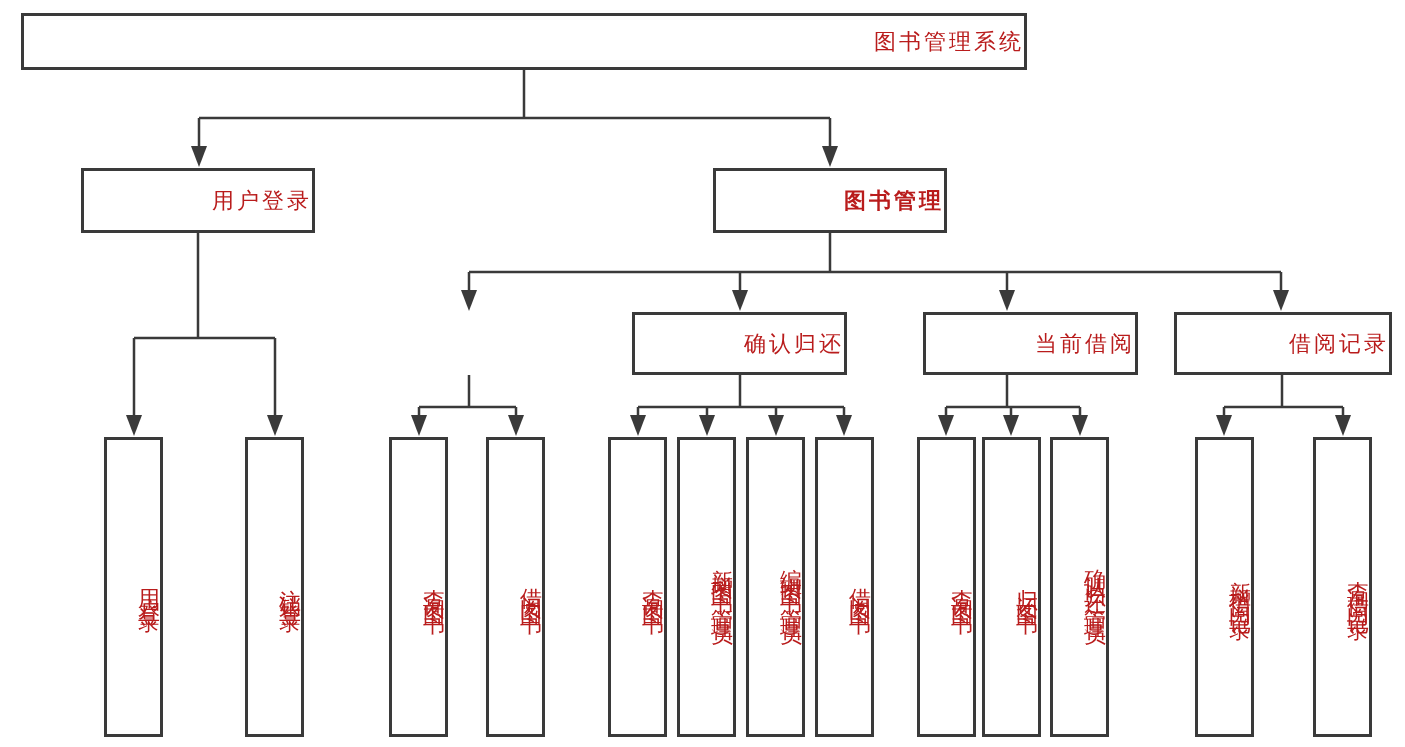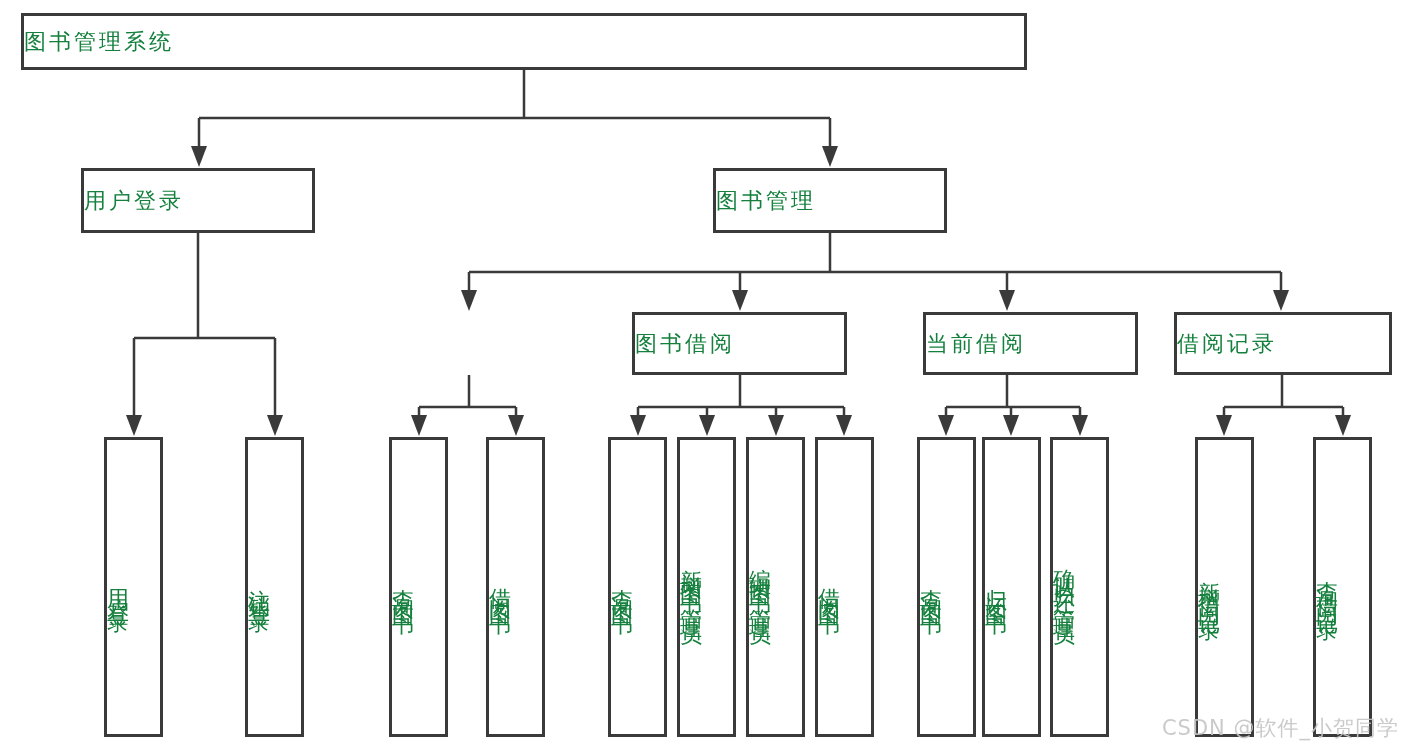--- a/index.html
+++ b/index.html
@@ -4,35 +4,35 @@
 <style>
   html,body{margin:0;padding:0;background:#ffffff;}
   body{font-family:"DejaVu Sans",sans-serif;}
   #canvas{position:relative;width:1405px;height:747px;background:#ffffff;overflow:hidden;}
   #wires{position:absolute;left:0;top:0;width:1405px;height:747px;}
   .box{
     position:absolute;
     box-sizing:border-box;
     border:3px solid #3a3a3a;
     background:#ffffff;
-    display:flex;align-items:center;justify-content:flex-start;
-    color:#15803d;
+    display:flex;align-items:center;justify-content:flex-end;
+    color:#b91c1c;
   }
   .hlabel{font-size:22px;letter-spacing:3px;white-space:nowrap;}
   .vbox .vlabel{
     writing-mode:vertical-rl;
     text-orientation:mixed;
     font-size:22px;
     letter-spacing:8px;
     line-height:1;
     white-space:nowrap;
   }
   .root{left:21px;top:13px;width:1006px;height:57px;}
   .l2a{left:81px;top:168px;width:234px;height:65px;}
-  .l2b{left:713px;top:168px;width:234px;height:65px;}
+  .l2b{left:713px;top:168px;width:234px;height:65px;font-weight:bold;}
   .l3{top:312px;height:63px;}
   .l3a{left:361px;width:218px;}
   .l3b{left:632px;width:215px;}
   .l3c{left:903px;width:215px;margin-left:20px;}
   .l3d{left:1174px;width:218px;}
   .leaf{top:437px;width:59px;height:300px;}
   .leafA1{left:104px;}  .leafA2{left:245px;}
   .leafB1{left:389px;}  .leafB2{left:486px;}
   .leafC1{left:608px;}  .leafC2{left:677px;}
   .leafC3{left:746px;}  .leafC4{left:815px;}
@@ -99,21 +99,21 @@
   </div>
 
   <div class="box l2a">
     <span class="hlabel">用户登录</span>
   </div>
   <div class="box l2b">
     <span class="hlabel">图书管理</span>
   </div>
 
   <div class="box l3 l3b">
-    <span class="hlabel">图书借阅</span>
+    <span class="hlabel">确认归还</span>
   </div>
   <div class="box l3 l3c">
     <span class="hlabel">当前借阅</span>
   </div>
   <div class="box l3 l3d">
     <span class="hlabel">借阅记录</span>
   </div>
 
   <div class="box vbox leaf leafA1">
     <span class="vlabel">用户登录</span>
@@ -152,15 +152,14 @@
     <span class="vlabel">确认归还（管理员）</span>
   </div>
 
   <div class="box vbox leaf leafE1">
     <span class="vlabel">新增借阅记录</span>
   </div>
   <div class="box vbox leaf leafE2">
     <span class="vlabel">查询借阅记录</span>
   </div>
 
-  <div class="watermark">CSDN @软件_小贺同学</div>
 
 </div>
 
 </body></html>

